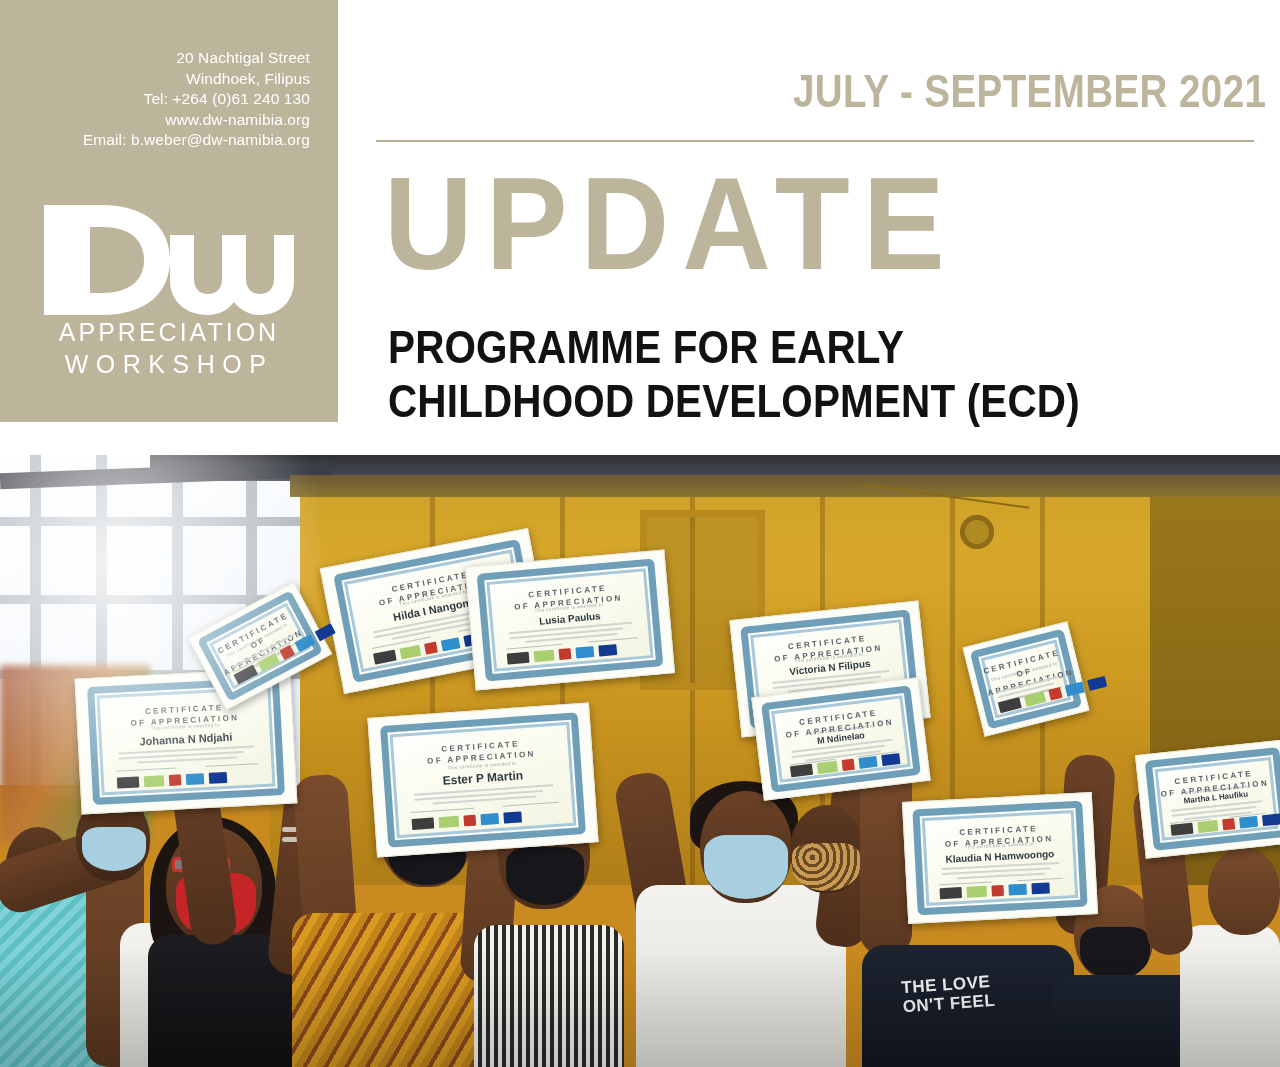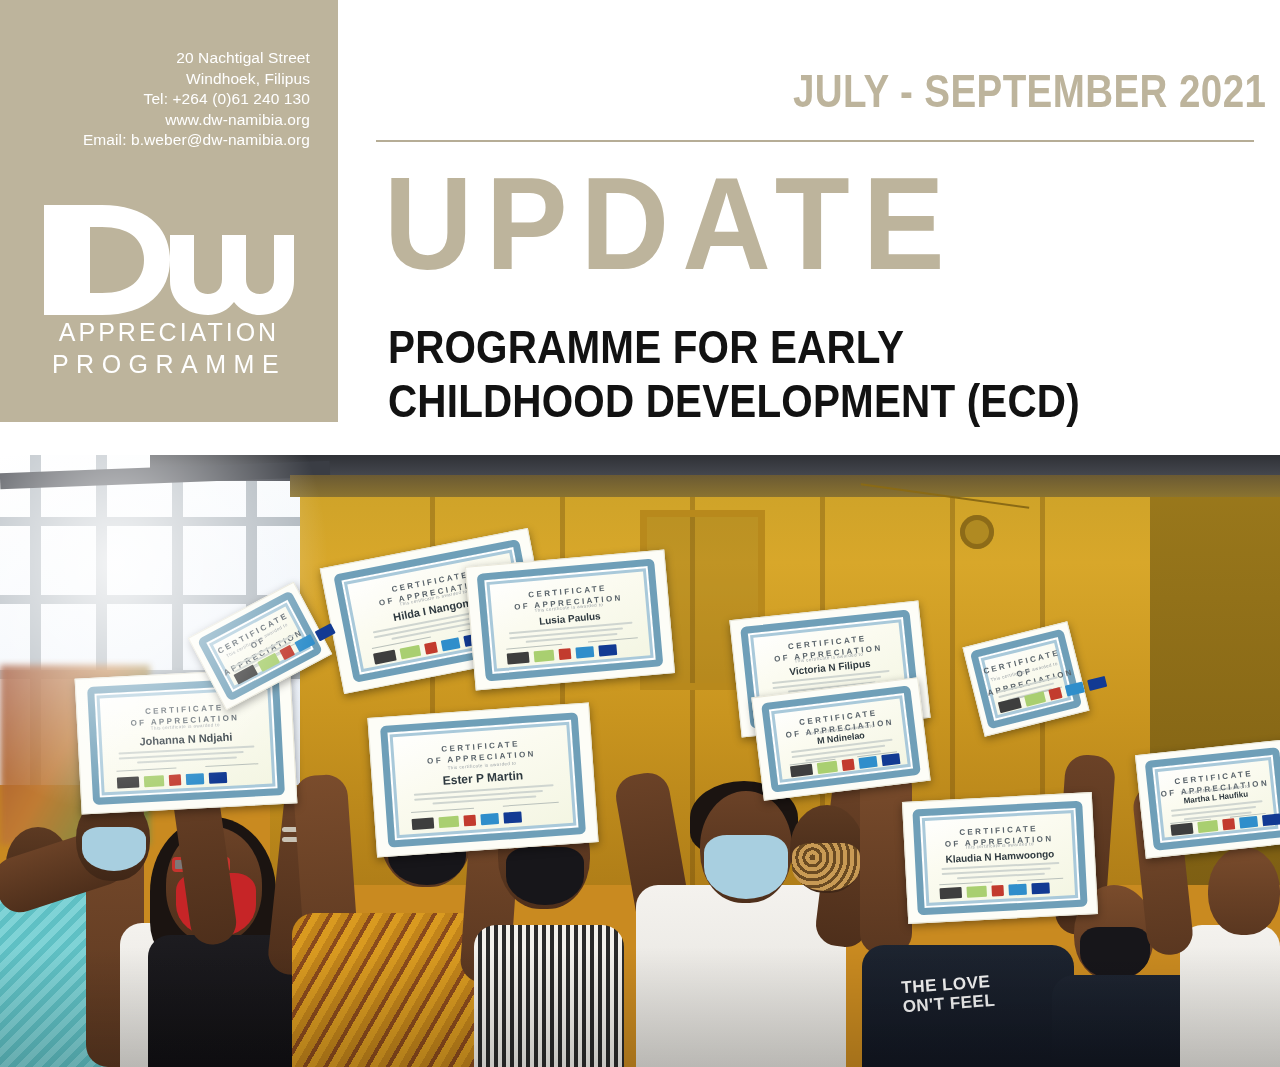--- a/index.html
+++ b/index.html
@@ -256,21 +256,21 @@
           <path d="M0,0 L46,0 L46,110 L0,110 Z" fill="#ffffff"></path>
           <path d="M30,0 L58,0 C104,0 126,24 126,55 C126,86 104,110 58,110 L30,110 Z
                    M46,22 L46,88 L58,88 C86,88 100,75 100,55 C100,35 86,22 58,22 Z" fill="#ffffff"></path>
 
           <path d="M126,30 L150,30 L150,74 C150,84 156,89 164,89 C172,89 178,84 178,74
                    L178,30 L202,30 L202,74 C202,84 208,89 216,89 C224,89 230,84 230,74
                    L230,30 L250,30 L250,76 C250,96 236,110 216,110 C205,110 196,105 190,97
                    C184,105 175,110 164,110 C142,110 126,96 126,76 Z" fill="#ffffff"></path>
         </svg>
         <div class="logo-word">APPRECIATION</div>
-        <div class="logo-word second">PROGRAMME</div>
+        <div class="logo-word second">WORKSHOP</div>
       </div>
     </div>
 
     <div class="head-right">
       <div class="period">JULY - SEPTEMBER 2021</div>
       <div class="rule"></div>
       <div class="update">UPDATE</div>
       <div class="sub l1">PROGRAMME FOR EARLY</div>
       <div class="sub l2">CHILDHOOD DEVELOPMENT (ECD)</div>
     </div>

